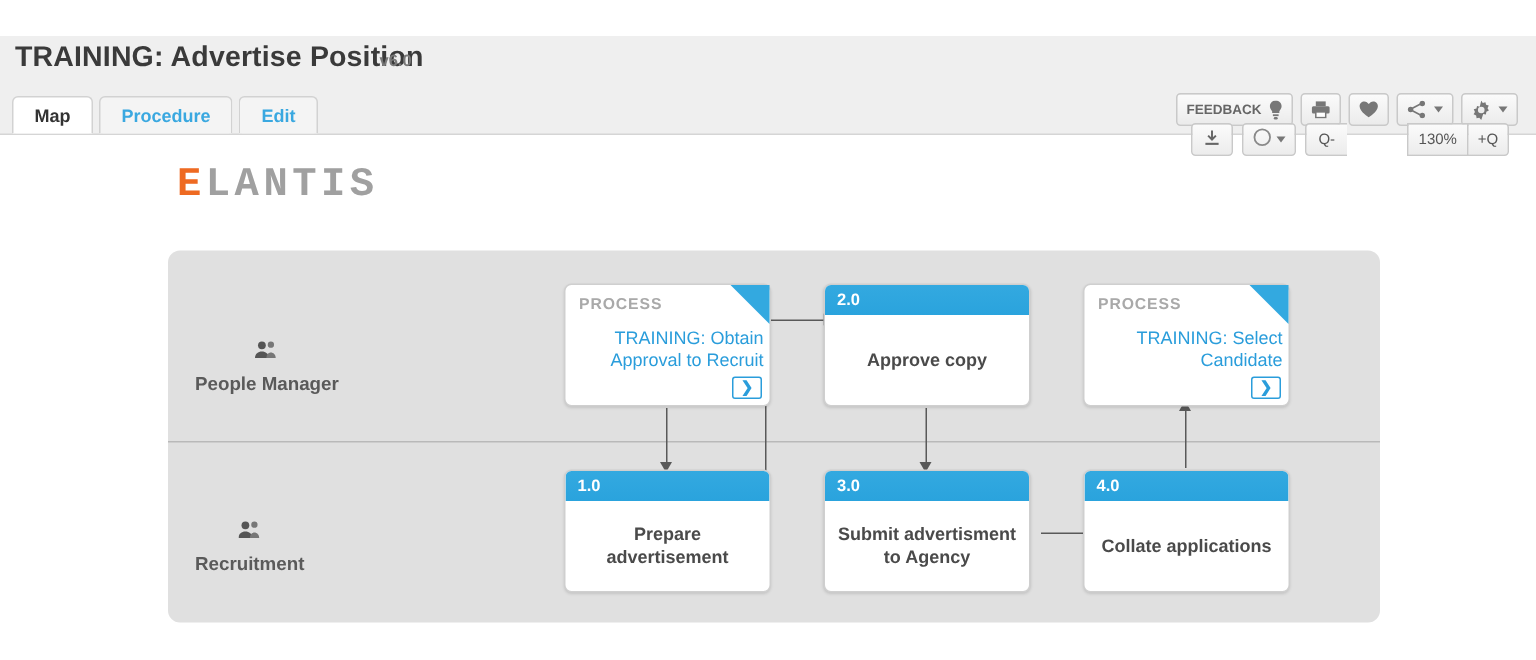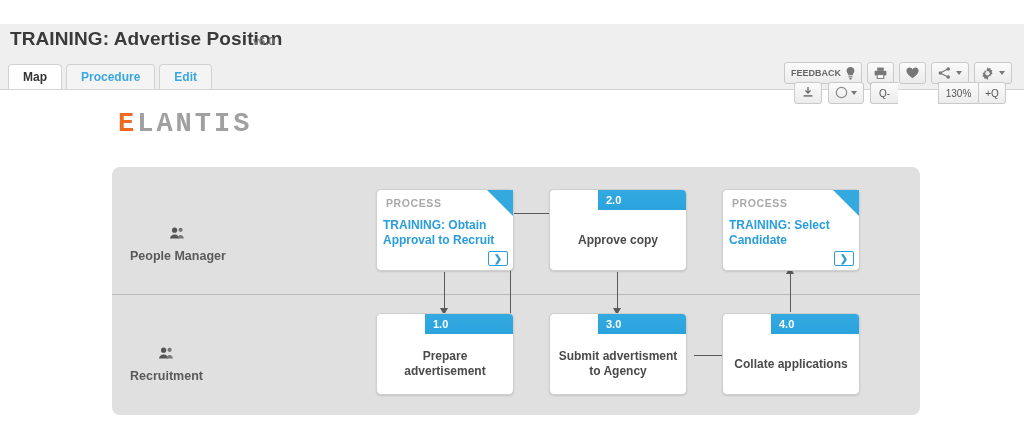--- a/index.html
+++ b/index.html
@@ -101,21 +101,21 @@
   .task {
     width: 138px; height: 82px;
     background: #ffffff;
     border: 1px solid #cfcfcf;
     box-shadow: 0 1px 2px rgba(0,0,0,0.13);
     overflow: hidden;
   }
   .task .bar {
     height: 20px; background: linear-gradient(#33a9e0, #2aa3dd);
     display: flex; align-items: center; padding-left: 8px;
-    font-size: 11px; font-weight: bold; color: #ffffff; margin-left: 48px;
+    font-size: 11px; font-weight: bold; color: #ffffff;
   }
   .task .body {
     height: 60px; display: flex; align-items: center; justify-content: center;
     padding: 0 8px; text-align: center;
     font-size: 12px; font-weight: bold; color: #4a4a4a; line-height: 15px;
   }
 
   
   .process {
     width: 138px; height: 82px;
@@ -128,22 +128,22 @@
     width: 0; height: 0;
     border-top: 26px solid #33a9e0;
     border-left: 26px solid transparent;
   }
   .process .ptype {
     position: absolute; left: 9px; top: 7px;
     font-size: 10.5px; font-weight: bold; color: #a9a9a9; letter-spacing: 0.6px;
   }
   .process .plink {
     position: absolute; left: 0; top: 28px; width: 138px;
-    padding: 0 6px; text-align: left;
-    font-size: 12px; font-weight: bold; color: #2a9ddb; line-height: 15px;
+    padding: 0 6px; text-align: right;
+    font-size: 12px; font-weight: normal; color: #2a9ddb; line-height: 15px;
     cursor: pointer;
   }
   .process .pgo {
     position: absolute; right: 5px; bottom: 4px;
     width: 20px; height: 15px;
     border: 1.5px solid #2a9ddb; border-radius: 2px;
     display: flex; align-items: center; justify-content: center;
     font-size: 10px; font-weight: bold; color: #2a9ddb; line-height: 1;
     background: #fff; cursor: pointer;
   }

